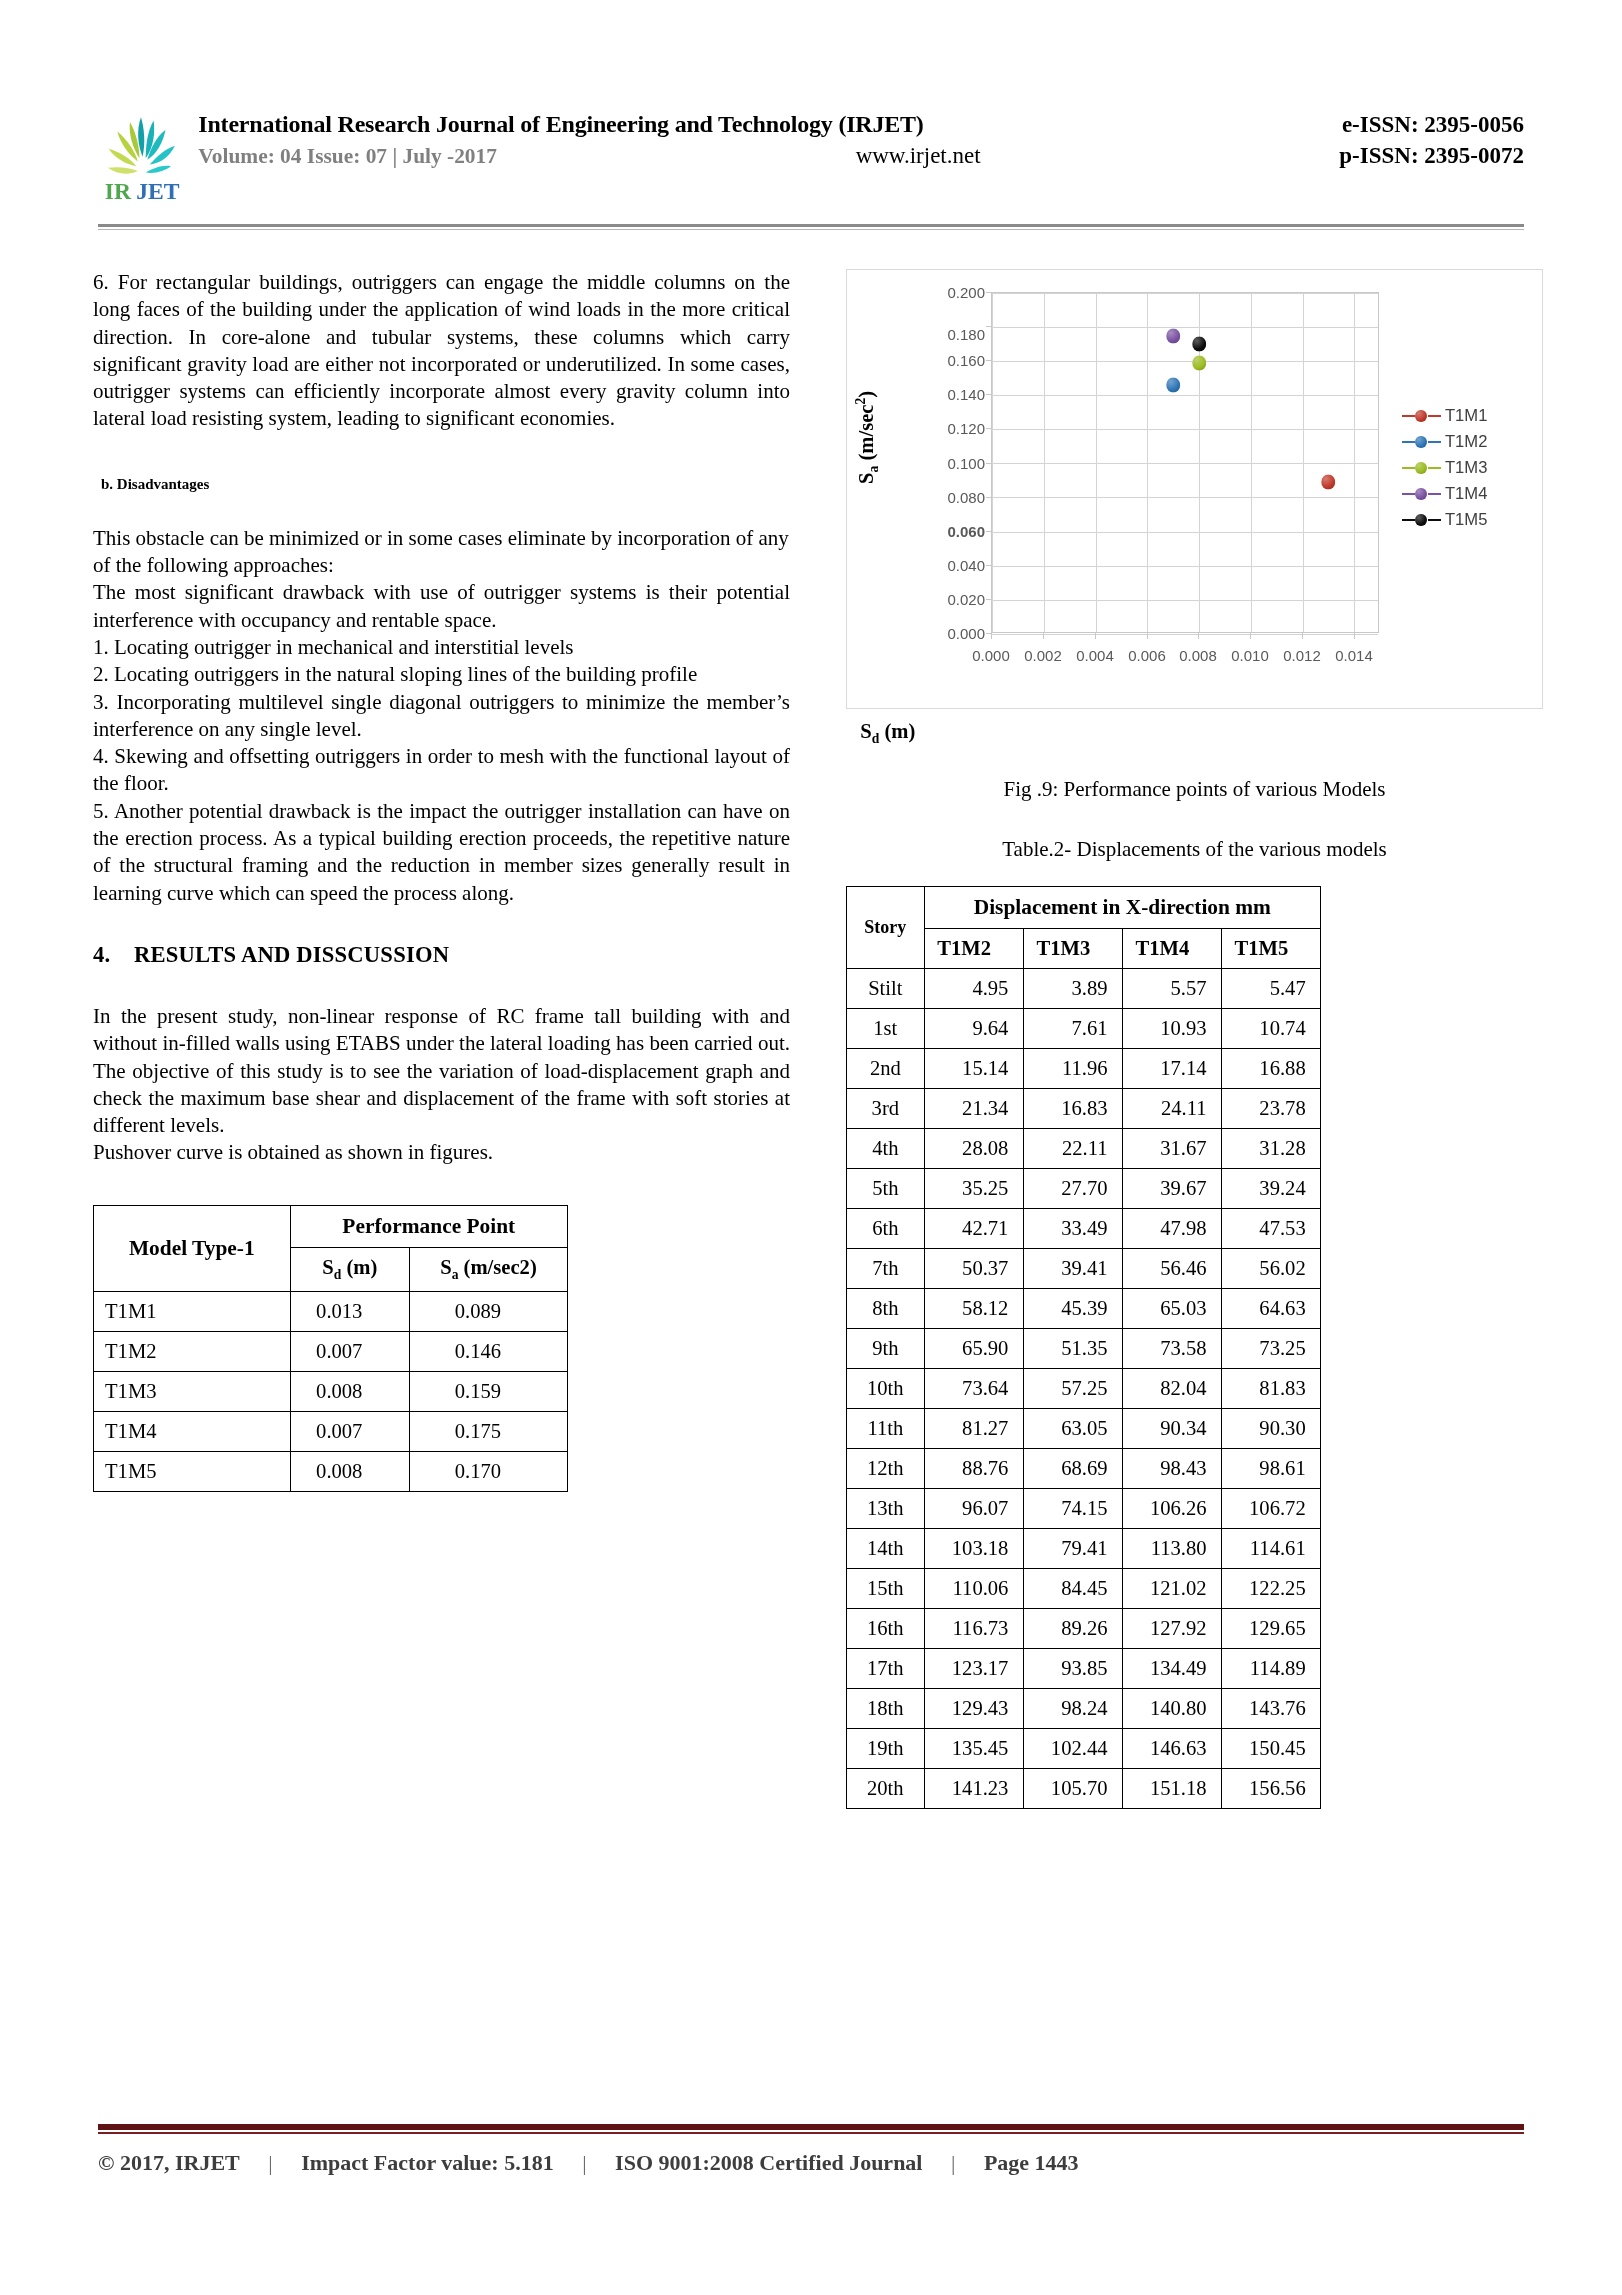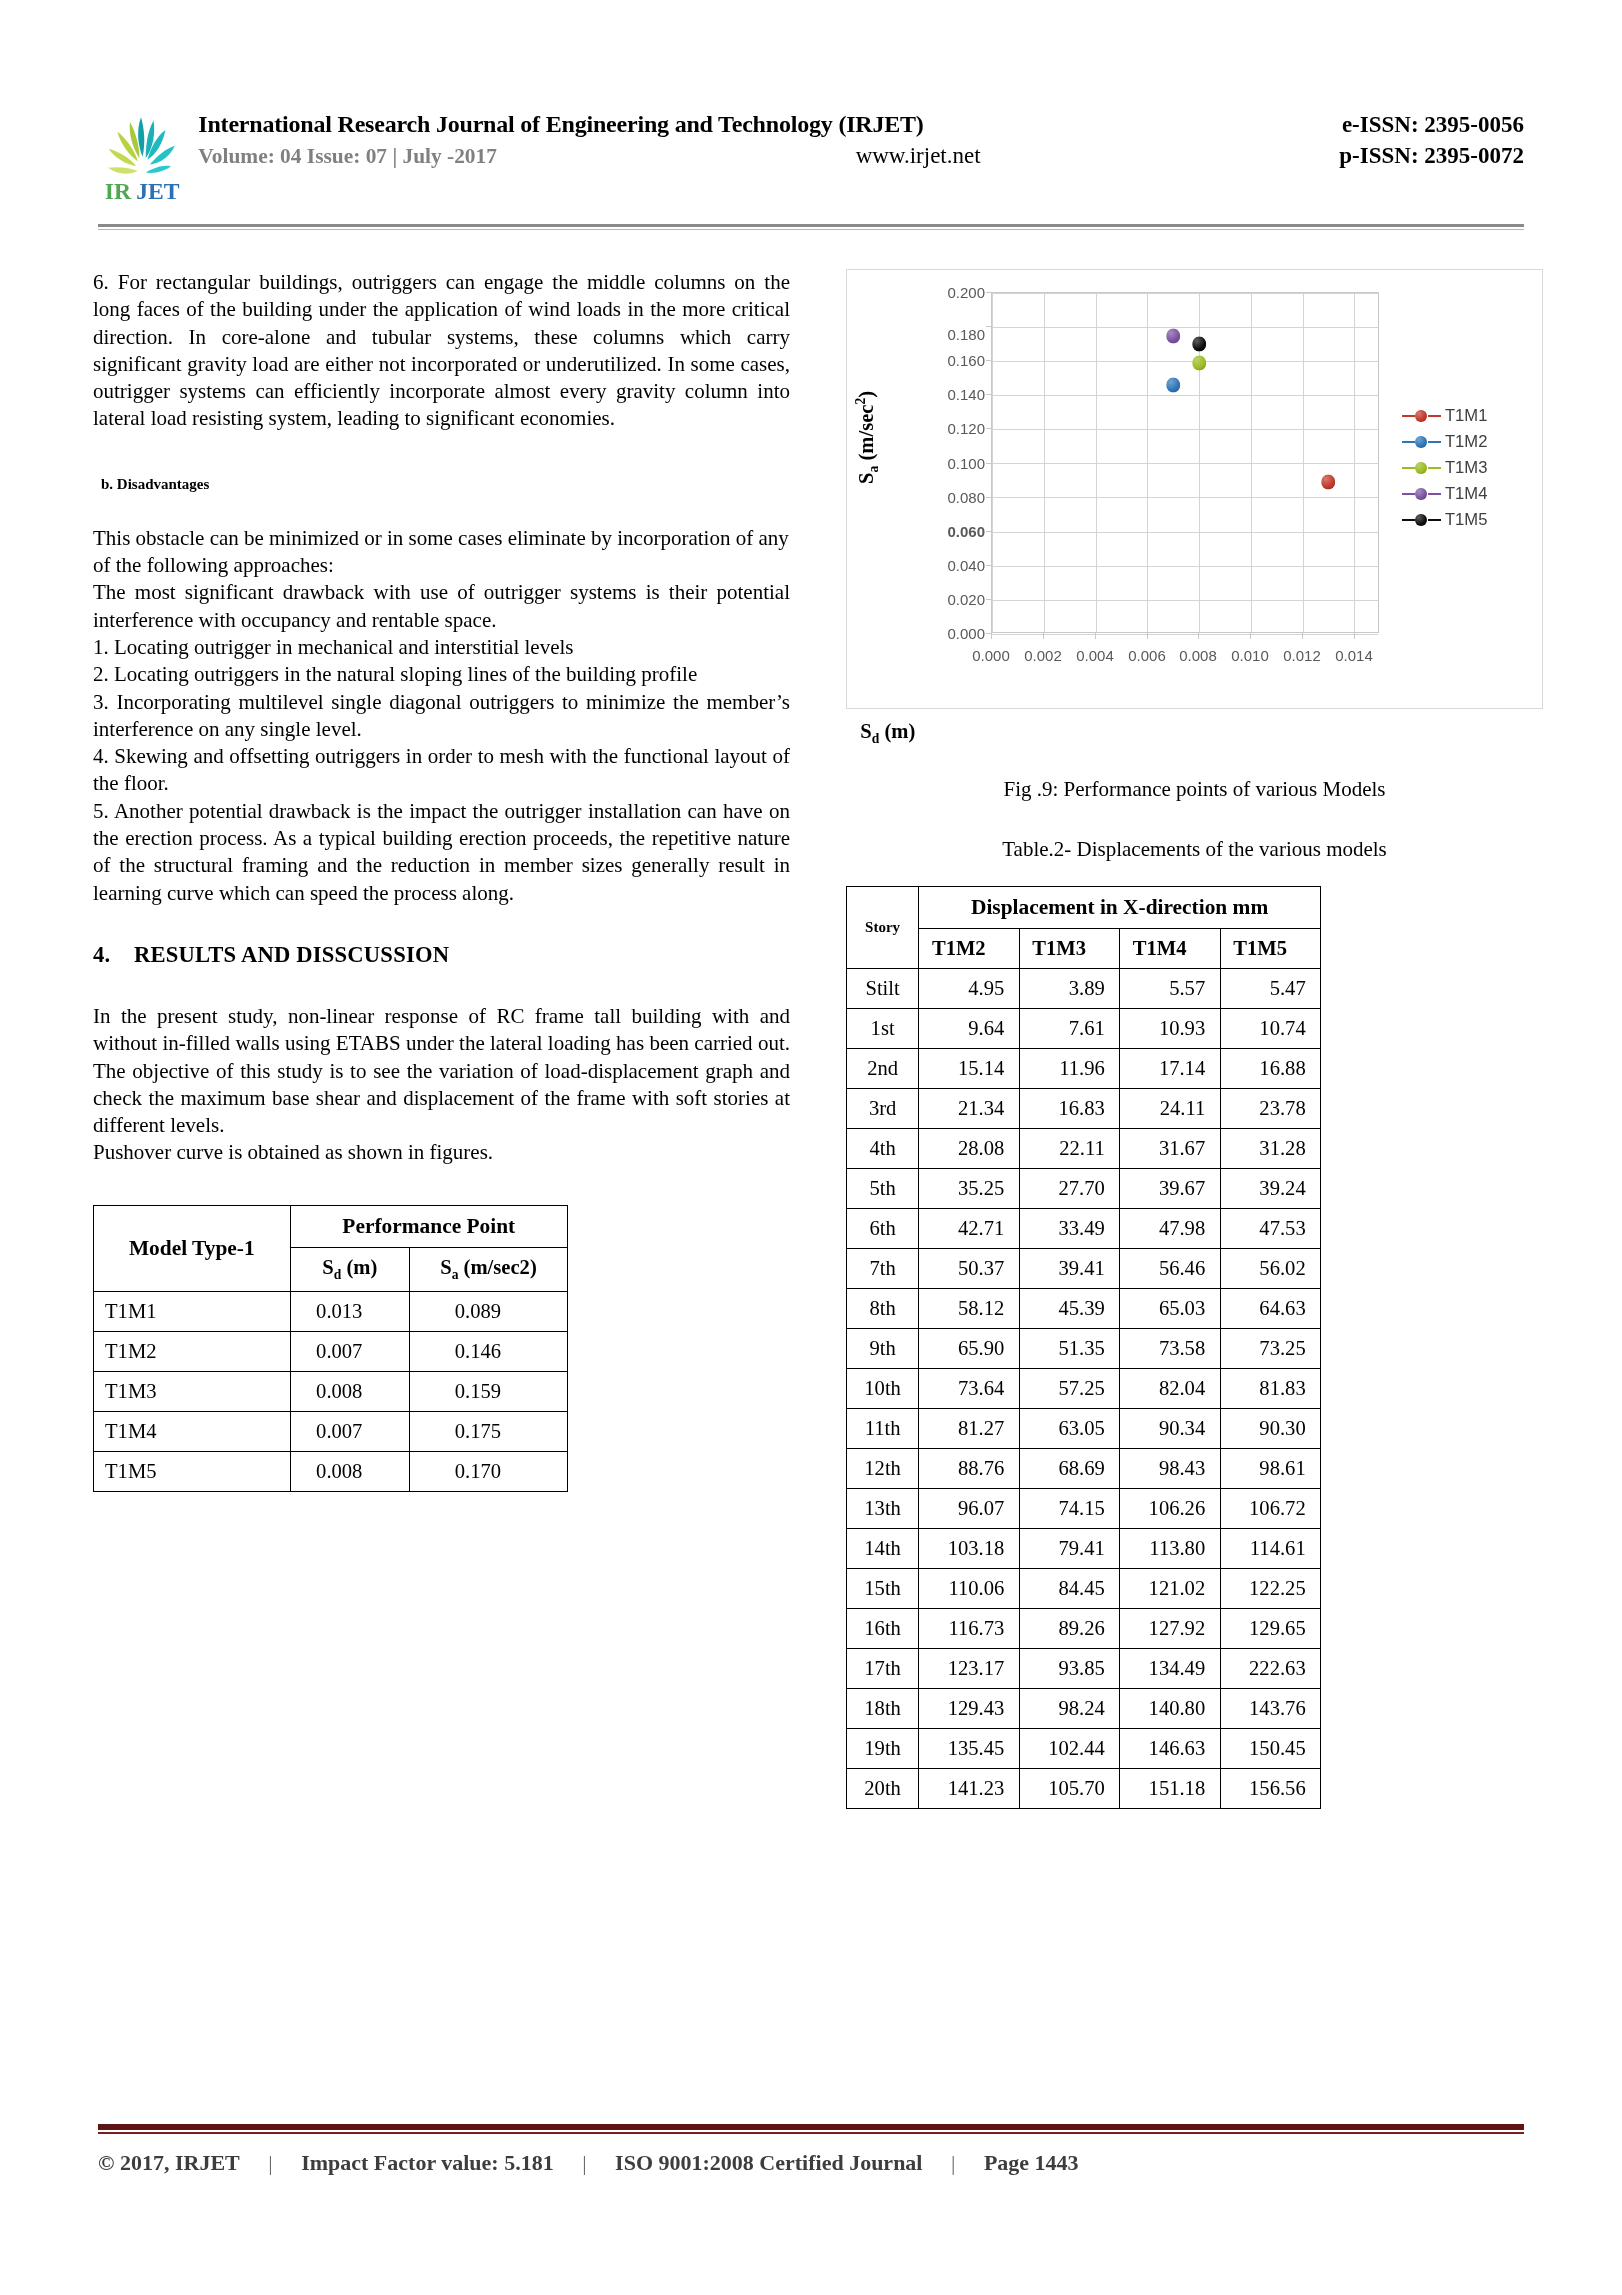--- a/index.html
+++ b/index.html
@@ -130,21 +130,21 @@
   .t1 td.num { text-align:center; padding-right:32px; }
   .t1 th.mtype { text-align:center; font-size:21.4px; }
   .t1 th.pp { text-align:center; font-size:21.4px; }
   .t1 th.sub { text-align:center; font-size:20.6px; }
   .t1-wrap { width:475px; }
 
   .t2 { width:475px; }
   .t2 th, .t2 td { padding:7.1px 9.5px; }
   .t2 td.story { text-align:center; font-size:20.6px; }
   .t2 td.num { text-align:right; padding-right:14.3px; font-size:20.6px; }
-  .t2 th.story-h { font-size:15px; }
+  .t2 th.story-h { font-size:18px; }
   .t2 th.disp-h { font-size:21.4px; }
   .t2 th.mh { font-size:20.6px; text-align:left; padding-left:12.7px; }
   .t2-wrap { width:475px; }
 
   
   .footer-rule { position:absolute; left:98px; top:2124px; width:1426px; }
   .fr-thick { height:5.5px; background:#5e1414; }
   .fr-thin  { height:2.4px; background:#7a1f1f; margin-top:2.4px; }
   .footer-text {
     position:absolute; left:98px; top:2150px; width:1426px;
@@ -526,21 +526,21 @@
               <td class="num">116.73</td>
               <td class="num">89.26</td>
               <td class="num">127.92</td>
               <td class="num">129.65</td>
             </tr>
             <tr>
               <td class="story">17th</td>
               <td class="num">123.17</td>
               <td class="num">93.85</td>
               <td class="num">134.49</td>
-              <td class="num">222.63</td>
+              <td class="num">114.89</td>
             </tr>
             <tr>
               <td class="story">18th</td>
               <td class="num">129.43</td>
               <td class="num">98.24</td>
               <td class="num">140.80</td>
               <td class="num">143.76</td>
             </tr>
             <tr>
               <td class="story">19th</td>

